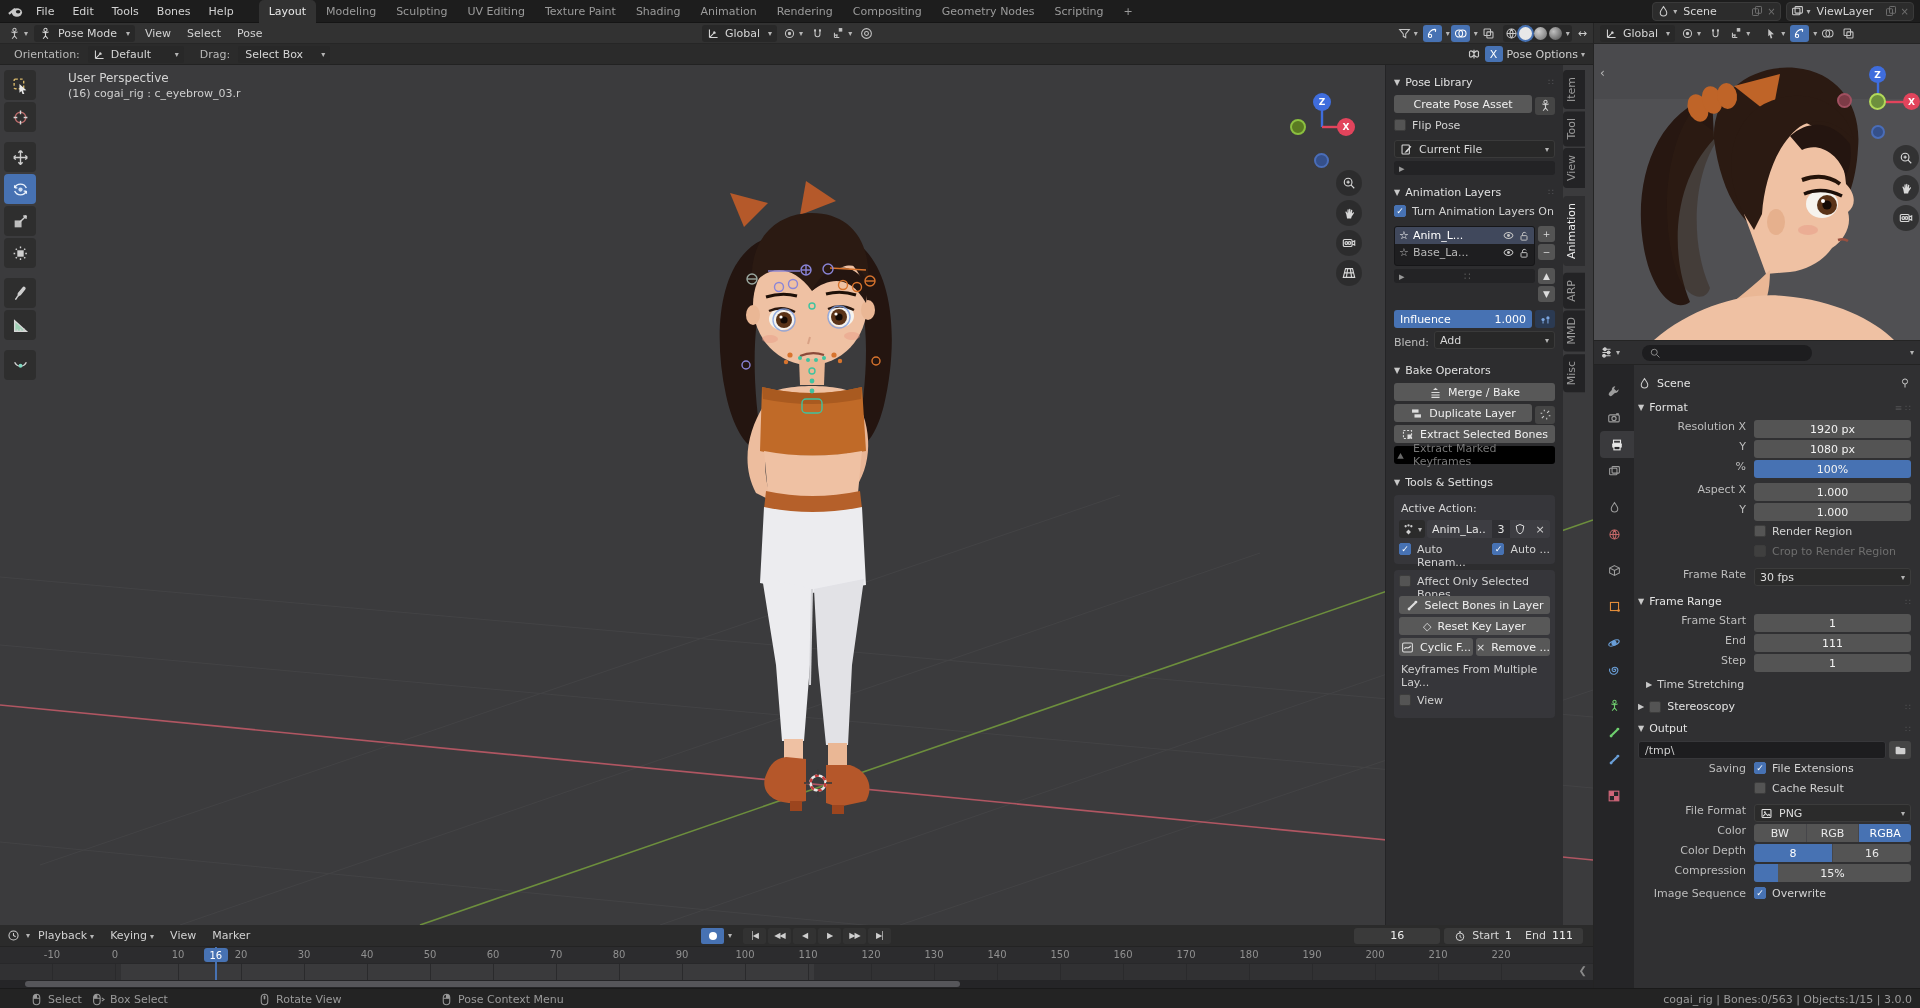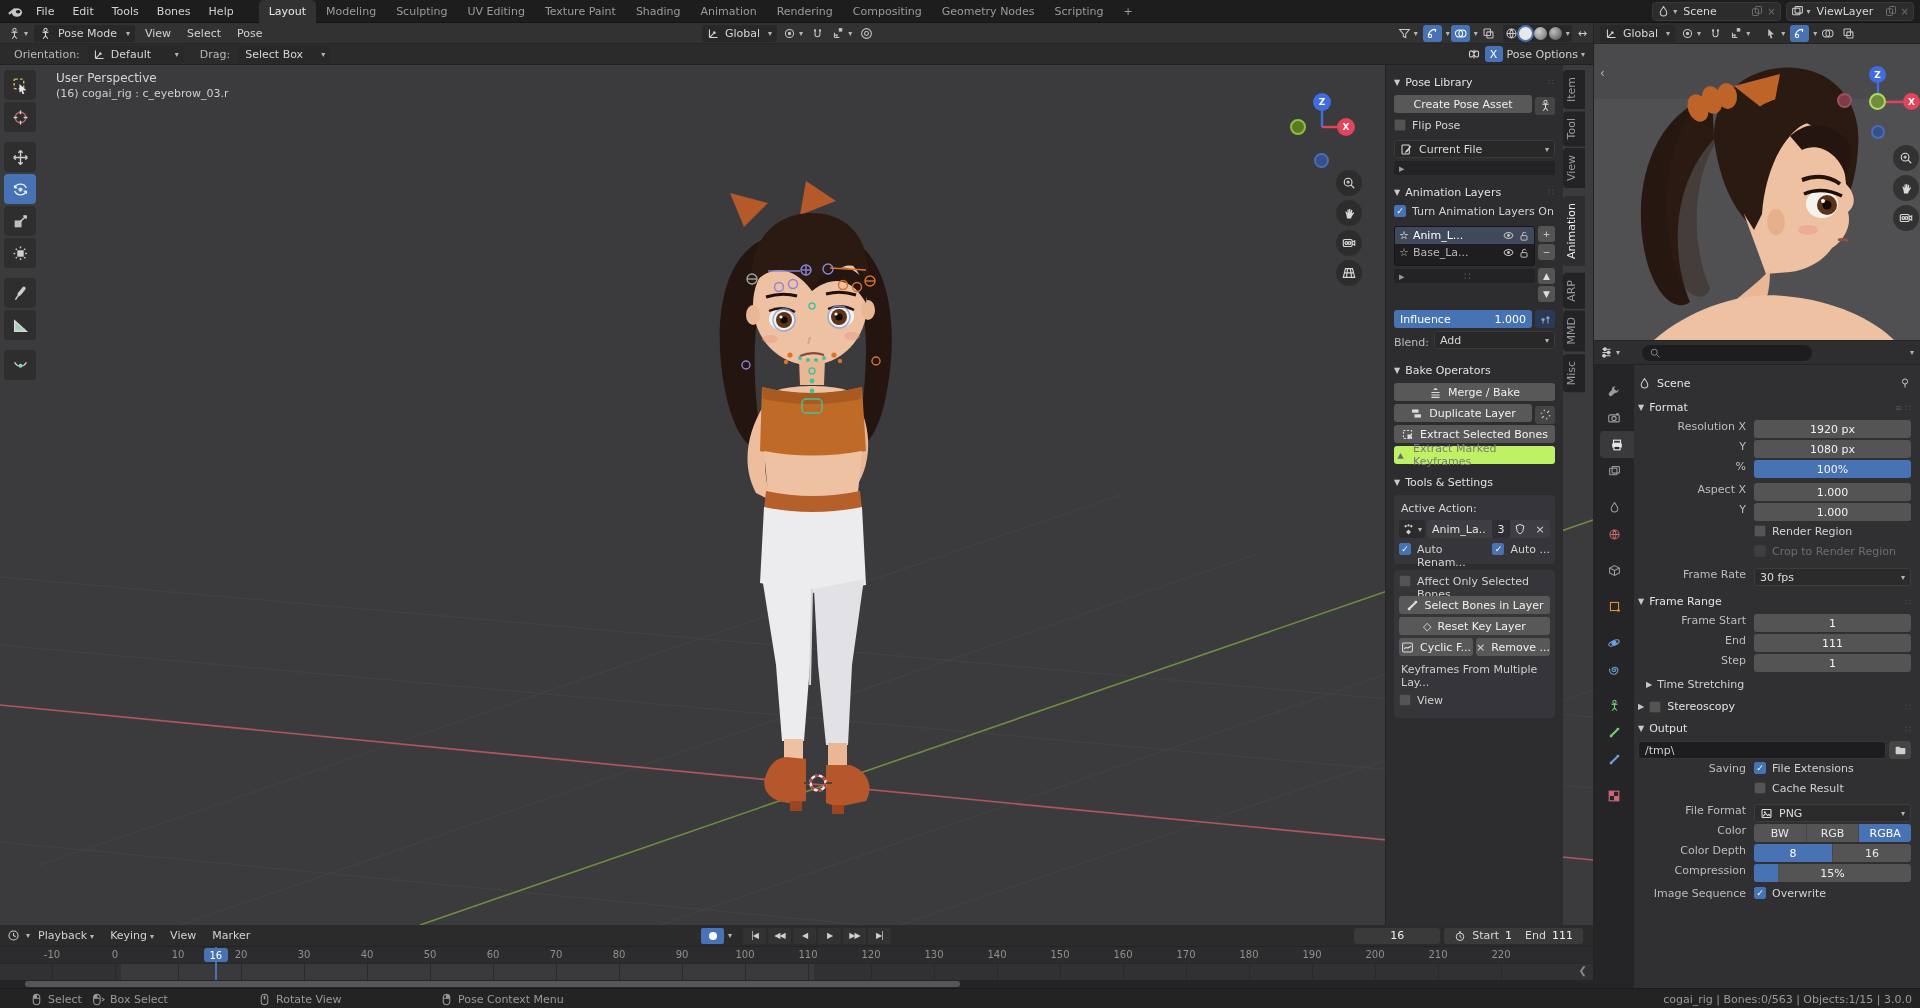--- a/index.html
+++ b/index.html
@@ -27,36 +27,36 @@
   .hbtn{display:flex;align-items:center;height:17px;border-radius:3px;padding:0 3px;margin:0 1px;color:#c4c4c4}
   .hbtn.on{background:#4772b3;color:#fff}
   .hmenu{padding:0 8px;color:#d2d2d2}
   .sphere{width:13px;height:13px;border-radius:50%;margin:0 1px}
   
   #tset{position:absolute;left:0;top:44px;width:1593px;height:21px;background:#2b2b2b;border-bottom:1px solid #222;display:flex;align-items:center}
   #tset .lab{color:#b9b9b9;margin:0 6px 0 14px}
   
   #vp{position:absolute;left:0;top:65px;width:1593px;height:860px;background:#3b3b3d;overflow:hidden}
   #vp-scene{position:absolute;left:0;top:0}
-  #vp-text{position:absolute;left:56px;top:6px;color:#d4d4d4;font-size:12px}
+  #vp-text{position:absolute;left:68px;top:6px;color:#d4d4d4;font-size:12px}
   #vp-text .sub{font-size:11px;color:#cfcfcf;margin-top:2px}
   #toolbar{position:absolute;left:4px;top:5px;width:34px;display:flex;flex-direction:column}
   .tool{width:32px;height:30px;background:#2e2e2e;border-radius:4px;margin-bottom:2px;display:flex;align-items:center;justify-content:center;color:#cfcfcf}
   .tool.active{background:#4772b3;color:#fff}
   .tool.gap{margin-top:8px}
   .navball{position:absolute;border-radius:50%;display:flex;align-items:center;justify-content:center;font-size:9px;font-weight:bold;color:#fff}
   .navbtn{position:absolute;width:26px;height:26px;border-radius:50%;background:rgba(40,40,40,.75);display:flex;align-items:center;justify-content:center;color:#d8d8d8}
   
   #sidebar{position:absolute;left:1385px;top:0;width:178px;height:860px;background:#2d2d2f;border-left:1px solid #242426;padding:6px 8px 0 8px;overflow:hidden}
   .shead{display:flex;align-items:center;color:#e0e0e0;height:18px;margin:2px 0 4px 0}
   .shead .grip{margin-left:auto;color:#565658;font-size:9px;letter-spacing:1px}
   .tri{font-size:8px;color:#c9c9c9;margin-right:5px}
   .sbtn{flex:1;display:flex;align-items:center;justify-content:center;background:#585858;height:18px;border-radius:3px;color:#f0f0f0;margin-bottom:3px}
   .sbtn .bico{margin-right:6px;color:#ddd}
-  .sbtn.disabled{background:#bef264;color:#787878}
+  .sbtn.disabled{background:#000000;color:#787878}
   .sbtn.disabled .bico{color:#6a6a6a}
   .iconbtn{width:20px;height:18px;background:#454545;border-radius:3px;display:flex;align-items:center;justify-content:center;color:#cfcfcf;margin-left:3px}
   .chk{width:12px;height:12px;border-radius:2px;background:#545454;border:1px solid #3c3c3c;display:inline-flex;align-items:center;justify-content:center;flex:none}
   .chk.on{background:#4772b3;border-color:#4772b3}
   .chk.on::after{content:"✓";color:#fff;font-size:9px}
   .chk.dis{background:#3f3f3f}
   .chkrow{display:flex;align-items:flex-start;height:18px;margin-bottom:3px;color:#d2d2d2}
   .chkrow .chk{margin-right:6px}
   .ddw{display:flex;align-items:center;background:#282828;border:1px solid #3a3a3a;border-radius:3px;height:18px;padding:0 5px;color:#d8d8d8;margin-bottom:3px}
   .ddw .chev{margin-left:auto}

